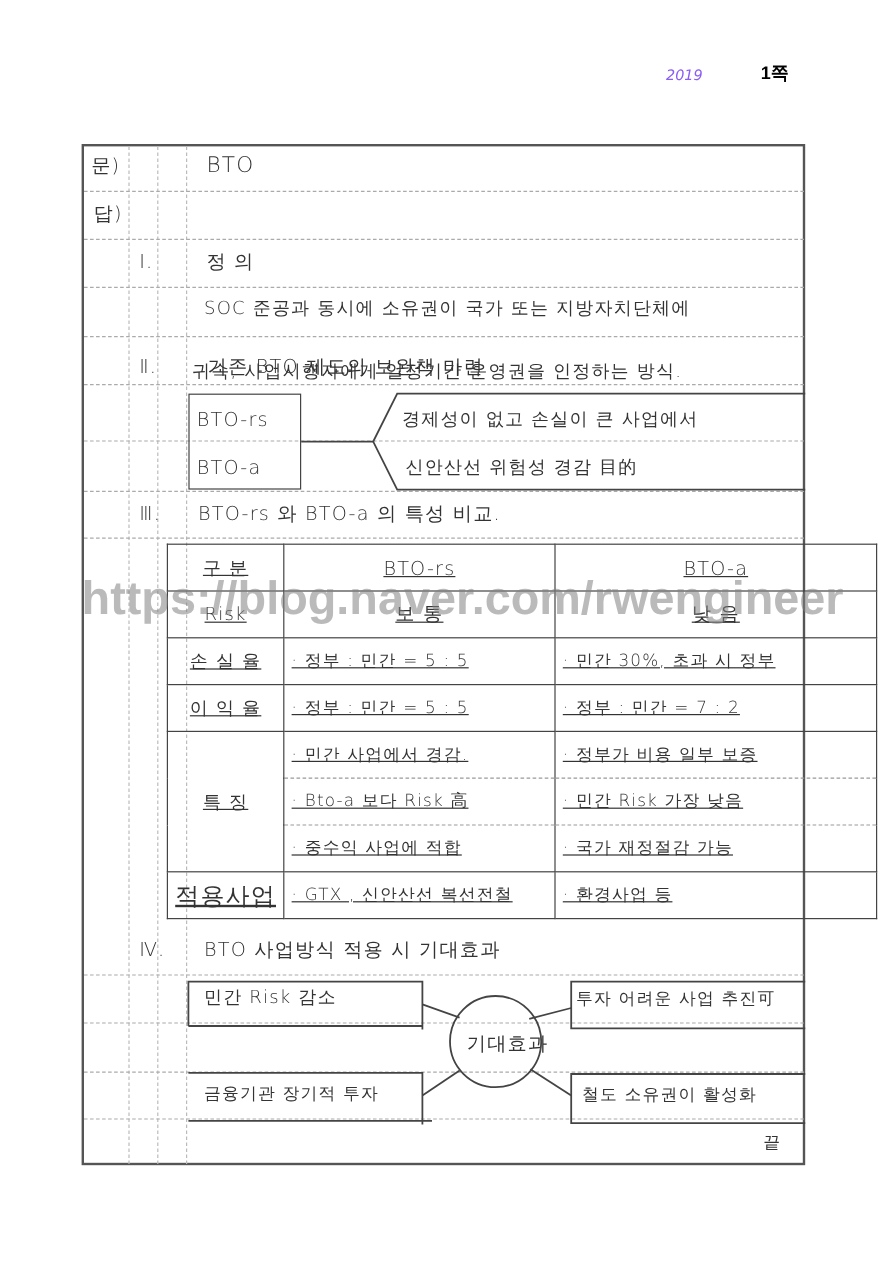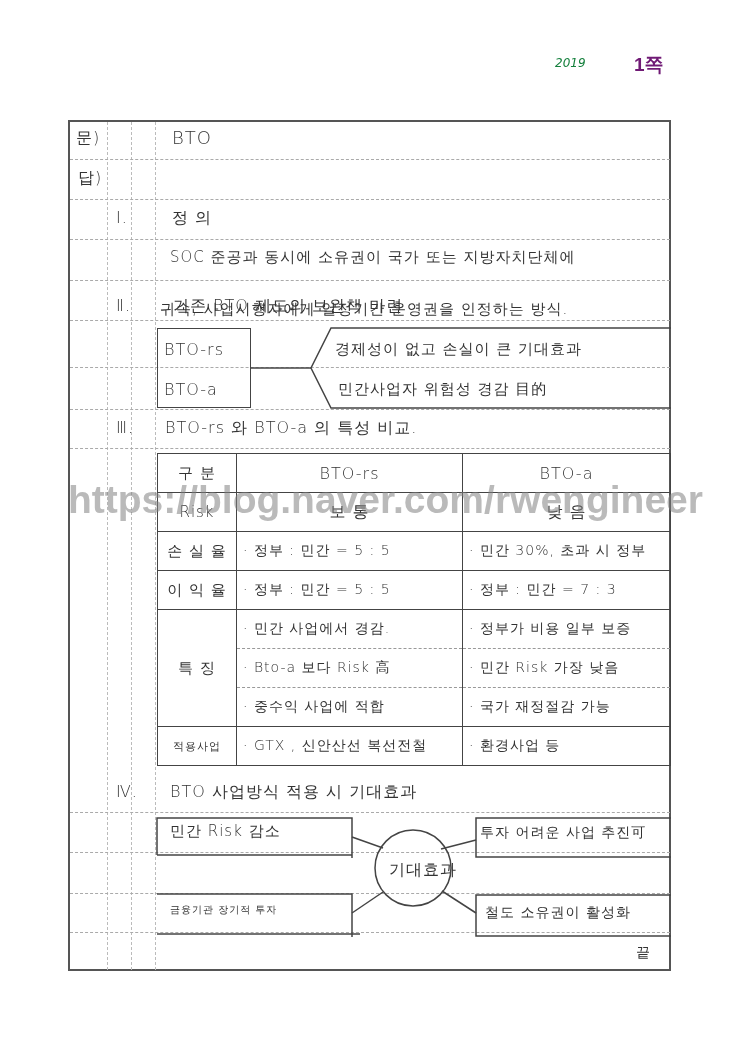--- a/index.html
+++ b/index.html
@@ -1,27 +1,27 @@
 <!DOCTYPE html>
 <html><head>
 <meta charset="utf-8">
 <style>
   html, body { margin:0; padding:0; background:#ffffff; }
   body { width:743px; height:1051px; position:relative; overflow:hidden;
          font-family:"DejaVu Sans", sans-serif; color:#2a2a2a; }
   .abs { position:absolute; }
   .hand { font-family:"DejaVu Sans", sans-serif; font-weight:300; color:#333; letter-spacing:1px; white-space:nowrap; }
-  .year { left:555px; top:56px; font-size:12px; color:#15803d; font-style:italic; }
-  .pagenum { left:634px; top:52px; font-size:19px; font-weight:bold; color:#701a75; font-family:"Liberation Sans", sans-serif; }
+  .year { left:555px; top:56px; font-size:12px; color:#8b5cf6; font-style:italic; }
+  .pagenum { left:634px; top:52px; font-size:15px; font-weight:bold; color:#000000; font-family:"Liberation Sans", sans-serif; }
   .sheet { left:68px; top:120px; width:603px; height:851px; border:2px solid #555; box-sizing:border-box; }
   .hline { position:absolute; left:70px; width:600px; height:0; border-top:1px dashed #aaa; }
   .vline { position:absolute; top:122px; height:848px; width:0; border-left:1px dashed #bbb; }
   .t { position:absolute; font-size:16px; }
   .box { position:absolute; border:1.5px solid #444; box-sizing:border-box; }
-  .tbl { position:absolute; left:157px; top:453px; width:514px; border-collapse:collapse; }
+  .tbl { position:absolute; left:139px; top:453px; width:592px; border-collapse:collapse;text-decoration:underline; }
   .tbl td { border:1.5px solid #444; height:38px; padding:0 6px; font-size:14px; color:#333; white-space:nowrap; }
   .tbl td.k { text-align:center; width:66px; font-size:15px; }
   .tbl td.rs { width:213px; }
   .tbl td.h { text-align:center; font-size:16px; }
   .tbl tr.feat td { border-top:1px dashed #999; border-bottom:1px dashed #999; }
   .tbl tr.feat td.k { border-top:none; border-bottom:none; }
   .watermark { left:68px; top:478px; width:712px; font-family:"Liberation Sans", sans-serif; font-weight:bold;
                font-size:39px; color:rgba(130,130,130,0.55); letter-spacing:0px; white-space:nowrap; }
   svg.overlay { position:absolute; left:0; top:0; }
 </style>
@@ -57,22 +57,22 @@
 <div class="t hand" style="left:116px;top:208px;">Ⅰ.</div>
 <div class="t hand" style="left:172px;top:208px;">정 의</div>
 <div class="t hand" style="left:170px;top:248px;font-size:15px;">SOC 준공과 동시에 소유권이 국가 또는 지방자치단체에</div>
 <div class="t hand" style="left:160px;top:300px;font-size:15px;">귀속, 사업시행자에게 일정기간 운영권을 인정하는 방식.</div>
 
 <div class="t hand" style="left:116px;top:296px;">Ⅱ.</div>
 <div class="t hand" style="left:173px;top:296px;">기존 BTO 제도의 보완책 마련</div>
 <div class="box" style="left:157px;top:328px;width:94px;height:80px;"></div>
 <div class="t hand" style="left:164px;top:340px;">BTO-rs</div>
 <div class="t hand" style="left:164px;top:380px;">BTO-a</div>
-<div class="t hand" style="left:335px;top:340px;font-size:15px;">경제성이 없고 손실이 큰 기대효과</div>
-<div class="t hand" style="left:338px;top:380px;font-size:15px;">민간사업자 위험성 경감 目的</div>
+<div class="t hand" style="left:335px;top:340px;font-size:15px;">경제성이 없고 손실이 큰 사업에서</div>
+<div class="t hand" style="left:338px;top:380px;font-size:15px;">신안산선 위험성 경감 目的</div>
 
 <div class="t hand" style="left:116px;top:418px;">Ⅲ.</div>
 <div class="t hand" style="left:165px;top:418px;">BTO-rs 와 BTO-a 의 특성 비교.</div>
 
 <table class="tbl hand">
   <tbody>
       <tr>
     <td class="k">구 분</td>
     <td class="rs h">BTO-rs</td>
     <td class="h">BTO-a</td>
@@ -83,50 +83,50 @@
     <td class="h">낮  음</td>
   </tr>
   <tr>
     <td class="k">손 실 율</td>
     <td class="rs">· 정부 : 민간 = 5 : 5</td>
     <td>· 민간 30%, 초과 시 정부</td>
   </tr>
   <tr>
     <td class="k">이 익 율</td>
     <td class="rs">· 정부 : 민간 = 5 : 5</td>
-    <td>· 정부 : 민간 = 7 : 3</td>
+    <td>· 정부 : 민간 = 7 : 2</td>
   </tr>
   <tr class="feat">
     <td class="k" rowspan="3" style="border-top:1.5px solid #444;border-bottom:1.5px solid #444;">특 징</td>
     <td class="rs" style="border-top:1.5px solid #444;">· 민간 사업에서 경감.</td>
     <td style="border-top:1.5px solid #444;">· 정부가 비용 일부 보증</td>
   </tr>
   <tr class="feat">
     <td class="rs">· Bto-a 보다 Risk 高</td>
     <td>· 민간 Risk 가장 낮음</td>
   </tr>
   <tr class="feat">
     <td class="rs" style="border-bottom:1.5px solid #444;">· 중수익 사업에 적합</td>
     <td style="border-bottom:1.5px solid #444;">· 국가 재정절감 가능</td>
   </tr>
   <tr>
-    <td class="k" style="font-size:11px;text-align:center;">적용사업</td>
+    <td class="k" style="font-size:20px;text-align:center;">적용사업</td>
     <td class="rs">· GTX , 신안산선 복선전철</td>
     <td>· 환경사업 등</td>
   </tr>
 </tbody>
   </table>
 
 <div class="t hand" style="left:116px;top:782px;">Ⅳ.</div>
 <div class="t hand" style="left:170px;top:782px;">BTO 사업방식 적용 시 기대효과</div>
 
 <div class="t hand" style="left:170px;top:822px;font-size:15px;">민간 Risk 감소</div>
 <div class="t hand" style="left:480px;top:824px;font-size:14px;">투자 어려운 사업 추진可</div>
 <div class="t hand" style="left:389px;top:860px;font-size:16px;">기대효과</div>
-<div class="t hand" style="left:170px;top:903px;font-size:10px;">금융기관 장기적 투자</div>
+<div class="t hand" style="left:170px;top:903px;font-size:14px;">금융기관 장기적 투자</div>
 <div class="t hand" style="left:485px;top:904px;font-size:14px;">철도 소유권이 활성화</div>
 
 <div class="t hand" style="left:636px;top:944px;font-size:14px;">끝</div>
 
 <svg class="overlay" width="743" height="1051">
   <g stroke="#444" stroke-width="1.5" fill="none">
 
     <line x1="251" y1="368" x2="311" y2="368"></line>
     <polyline points="671,328 331,328 311,368 331,408 671,408"></polyline>
 

